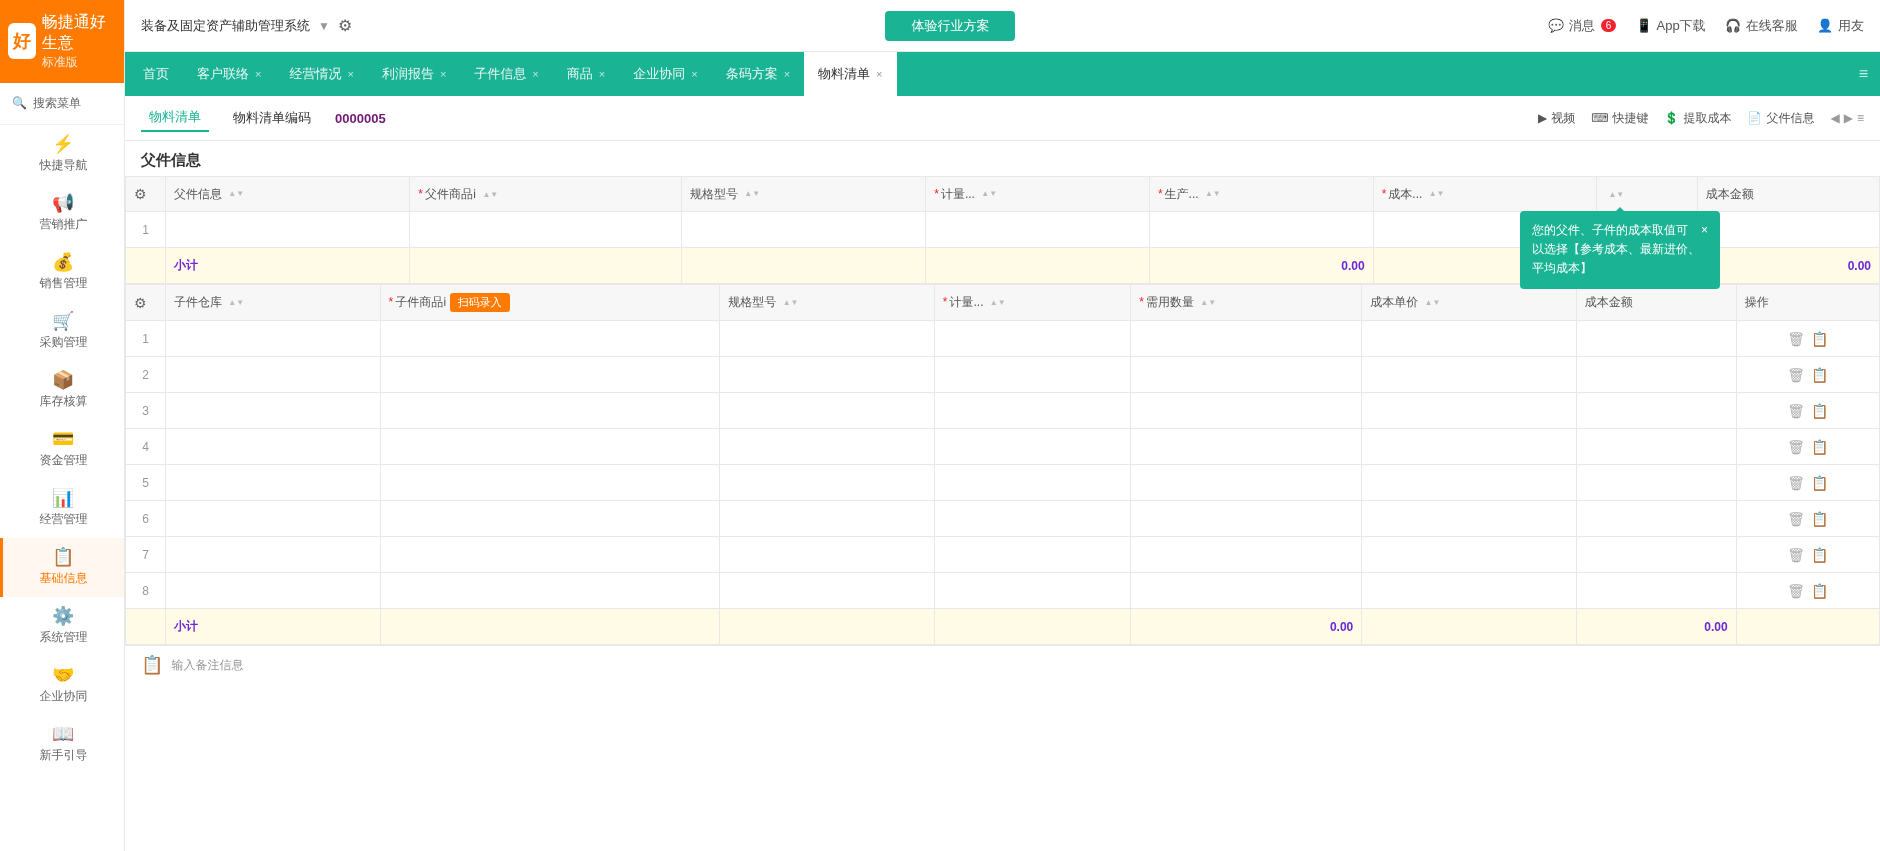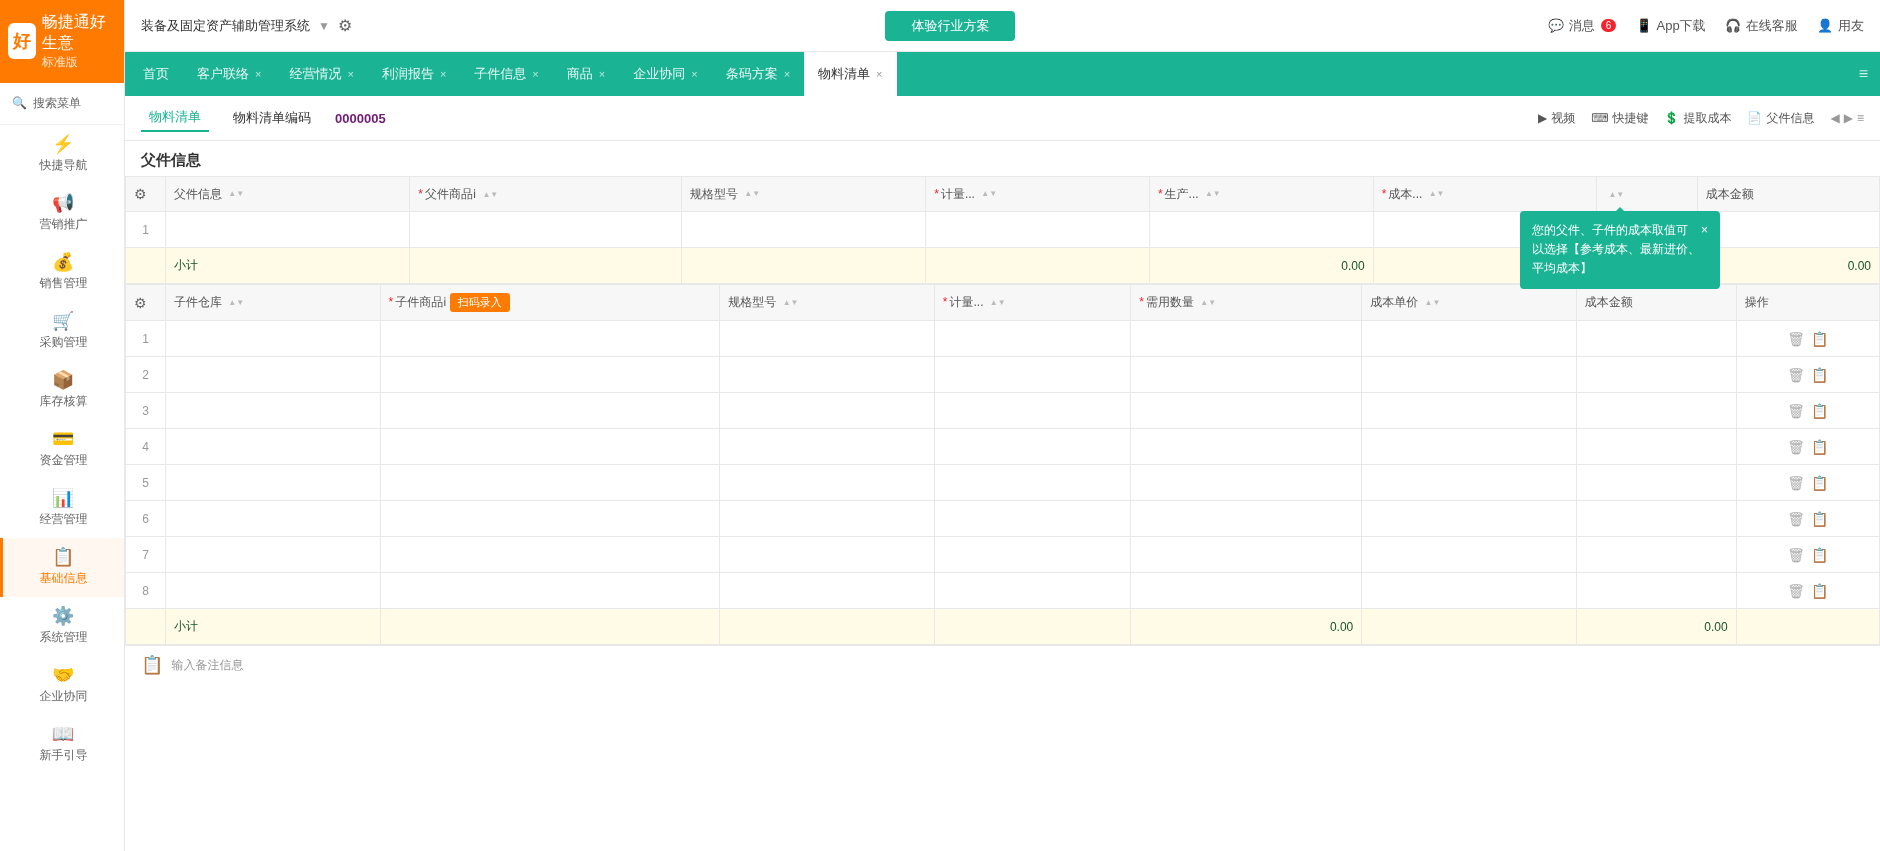--- a/index.html
+++ b/index.html
@@ -295,22 +295,22 @@
     }
     .data-table .row-num {
       color: #999;
       width: 40px;
       text-align: center;
     }
     .data-table .subtotal-row {
       background: #fffbe6;
     }
     .data-table .subtotal-row td {
-      font-weight: normal;
-      color: #14532d;
+      font-weight: bold;
+      color: #6d28d9;
     }
     .required-star {
       color: #f5222d;
       margin-right: 2px;
     }
     .th-settings {
       width: 40px;
       text-align: center;
     }
     .settings-icon {

